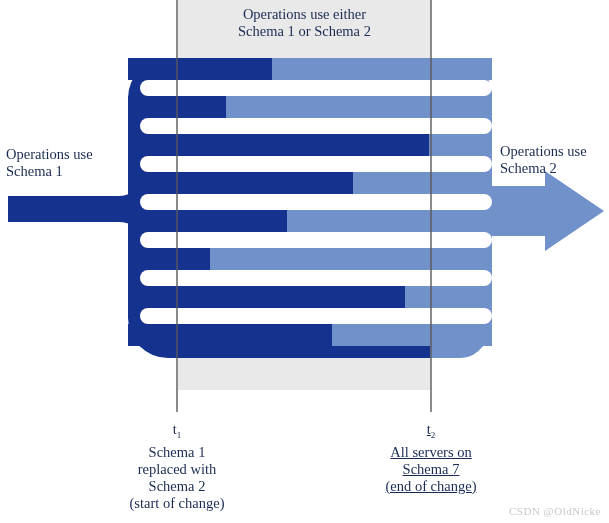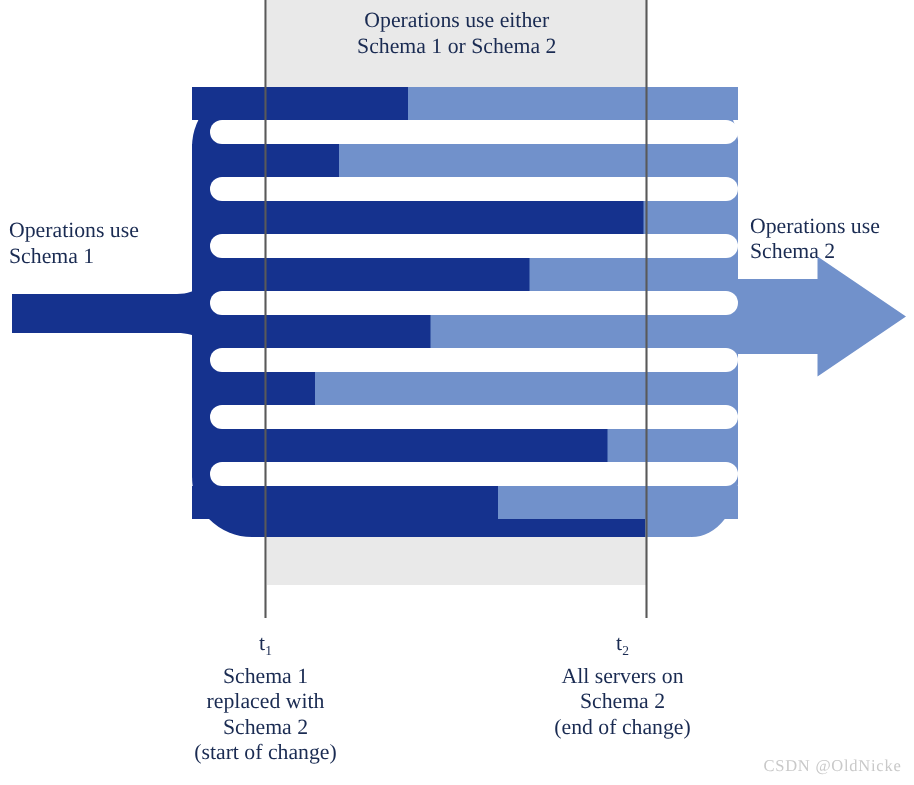--- a/index.html
+++ b/index.html
@@ -77,21 +77,21 @@
 
 
   <div class="lbl ctr" style="left:107px;top:404px;width:140px;">
     <span>t</span><sub>1</sub>
     <div style="white-space:pre-line;">Schema 1
 replaced with
 Schema 2
 (start of change)</div>
   </div>
 
-  <div class="lbl ctr" style="left:345px;top:404px;width:140px;">
+  <div class="lbl ctr" style="left:361px;top:404px;width:140px;text-decoration:underline;">
     <span>t</span><sub>2</sub>
     <div style="white-space:pre-line;">All servers on
-Schema 2
+Schema 7
 (end of change)</div>
   </div>
 
   <div class="wm">CSDN @OldNicke</div>
 </div>
 
 </body></html>

